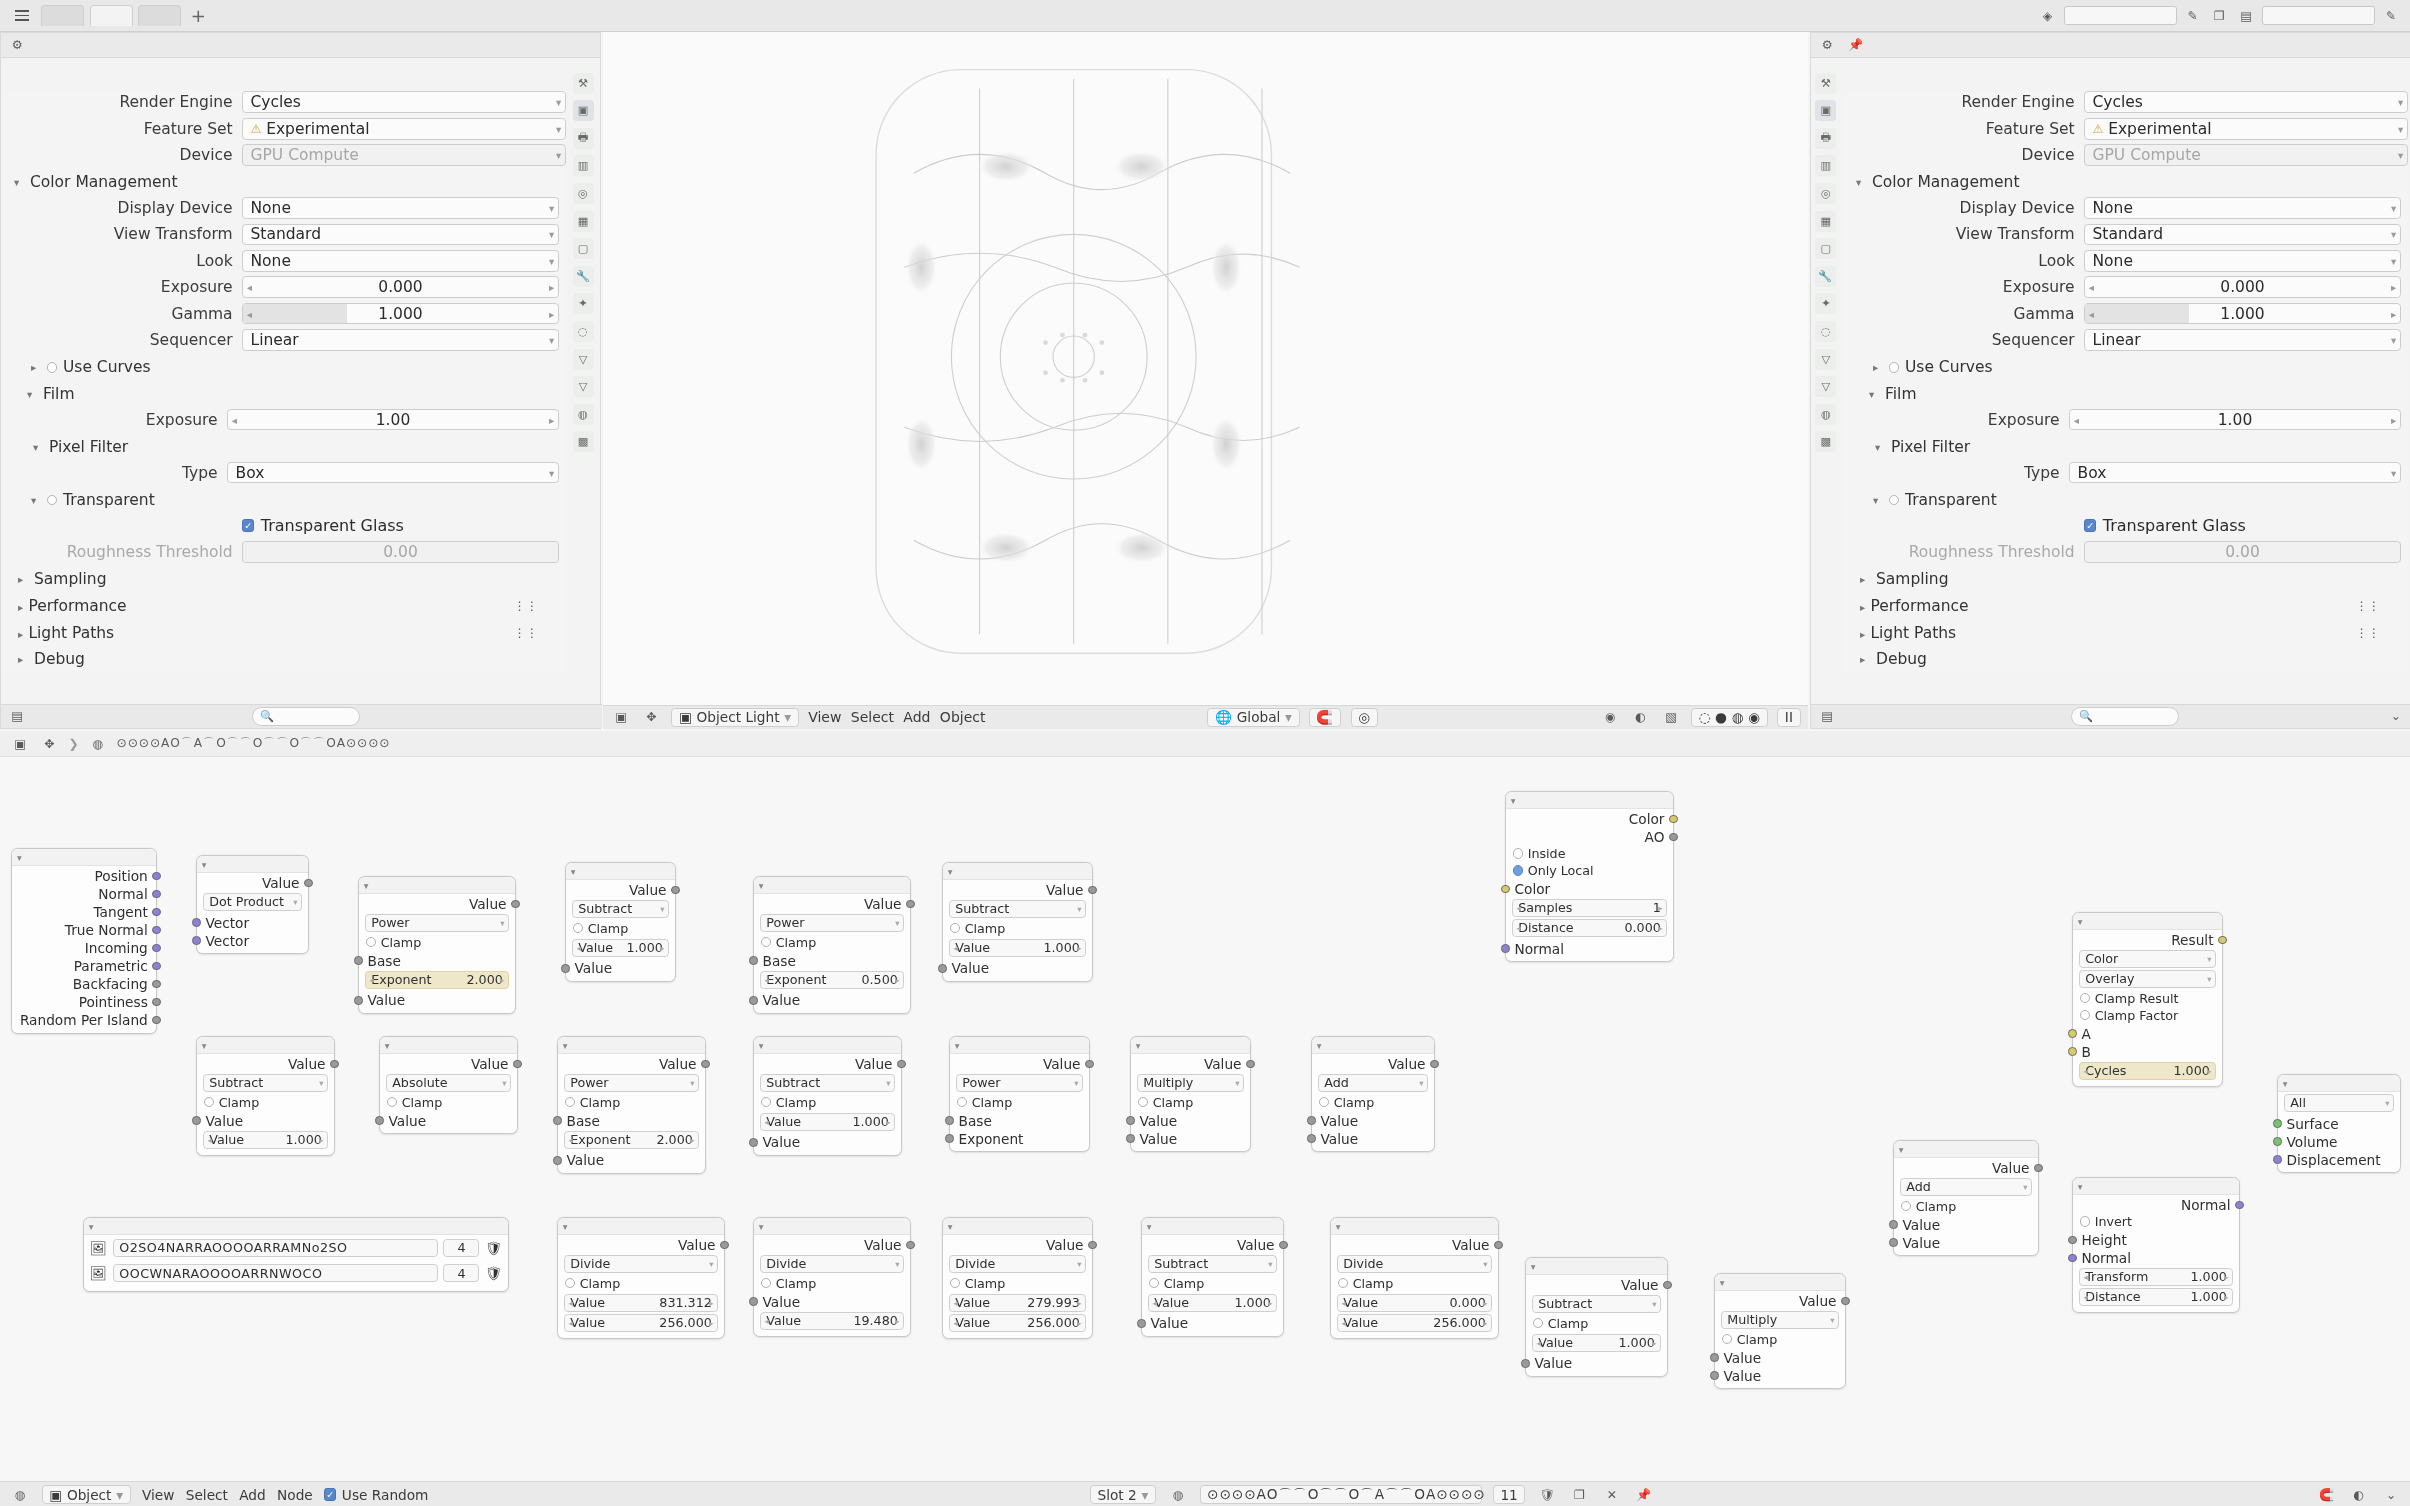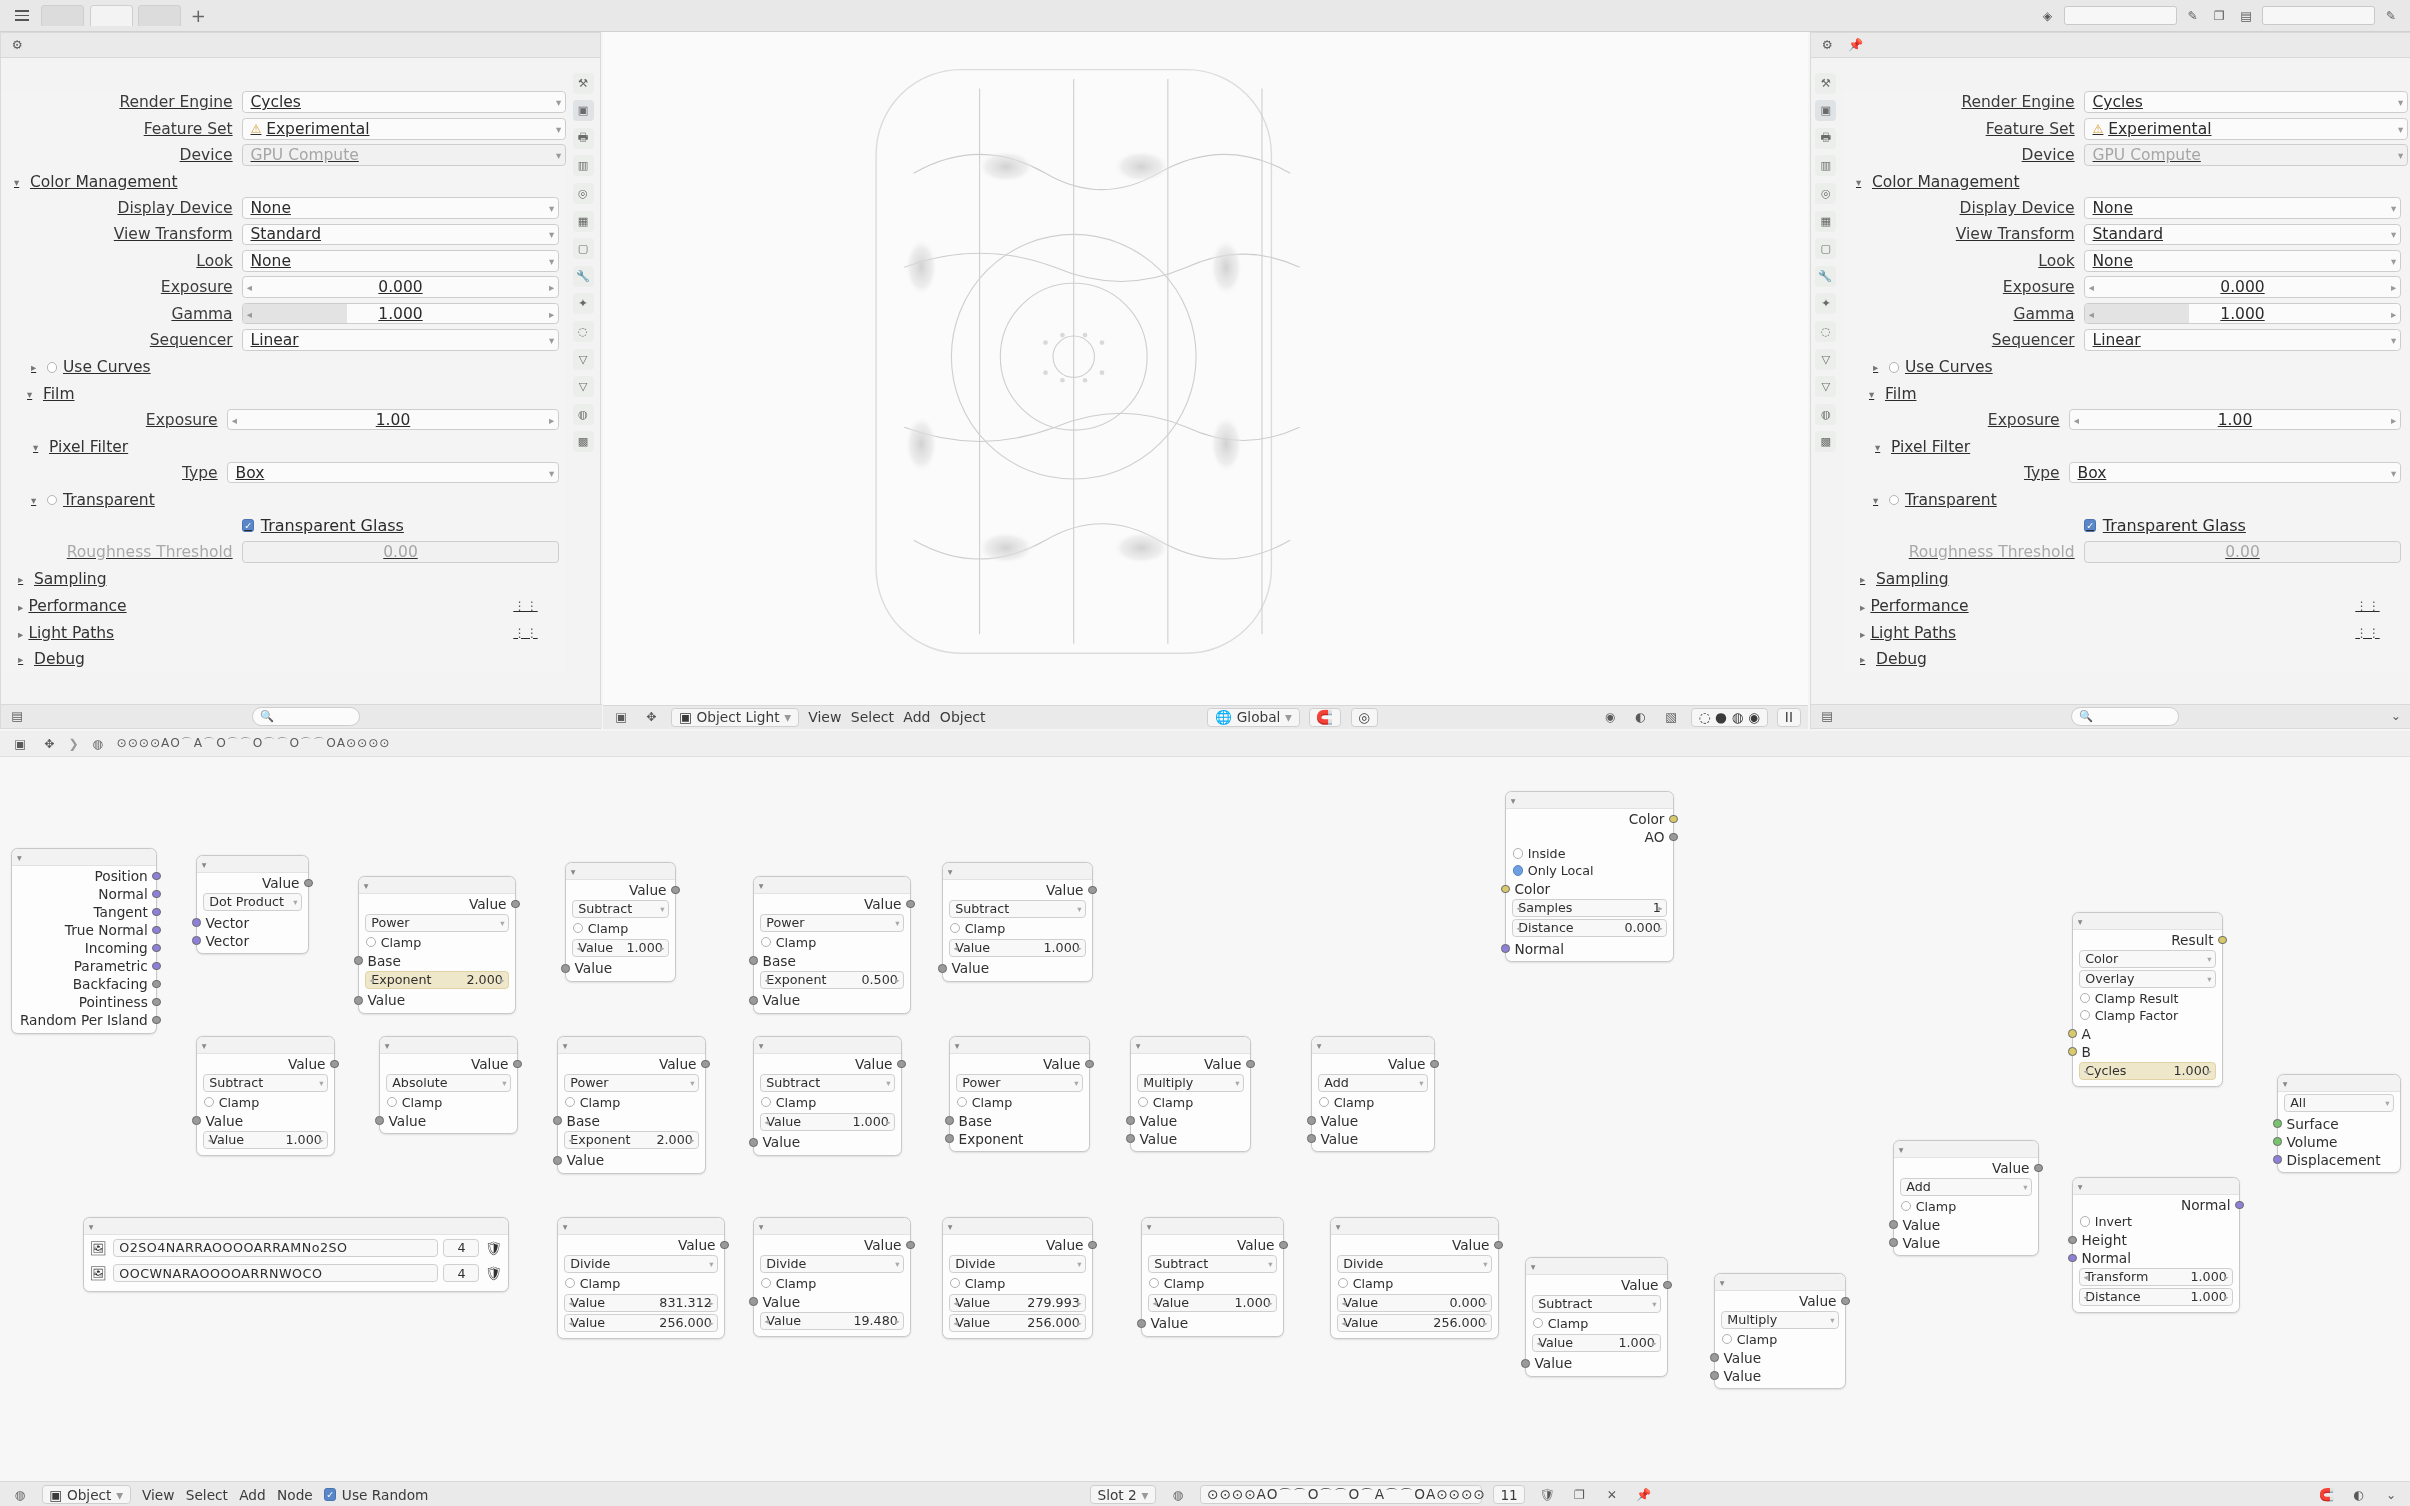--- a/index.html
+++ b/index.html
@@ -30,21 +30,21 @@
   .wplus { margin-left:9.4px; color:#666; font-size:18px; line-height:1; }
   .topright { margin-left:auto; display:flex; align-items:center; gap:5.6px; padding-right:9.4px; }
   .mini-field { height:19px; border:0.9px solid #c9c9c9; background:#f7f7f7; border-radius:2.8px; }
 
   
   .editor { position:absolute; background:#f3f3f3; border:0.9px solid #dadada; }
   .hdr { height:28px; background:#eaeaea; border-bottom:0.9px solid #d8d8d8; display:flex; align-items:center; padding:0 5.6px; gap:7.5px; }
   .ic { width:21px; height:21px; border-radius:2.8px; display:inline-flex; align-items:center; justify-content:center; color:#5a5a5a; font-size:12.2px; }
 
   
-  .props { position:absolute; background:#f4f4f4;text-decoration:underline; }
+  .props { position:absolute; background:#f4f4f4; }
   .prow { display:flex; align-items:center; height:22.6px; margin-bottom:3.8px; }
   .plabel { text-align:right; padding-right:9.4px; color:#3b3b3b; font-size:15.5px; white-space:nowrap; }
   .pfield {
     height:21.7px; border:0.9px solid #cdcdcd; background:#fbfbfb; border-radius:3.8px;
     display:flex; align-items:center; padding:0 7.5px; font-size:15.5px; color:#2b2b2b;
     position:relative; flex:1;
   }
   .pfield.disabled { color:#a6a6a6; background:#f1f1f1; }
   .pfield .caretL, .pfield .caretR { position:absolute; color:#9a9a9a; font-size:10.4px; }
   .pfield .caretL { left:3.8px; } .pfield .caretR { right:3.8px; }

